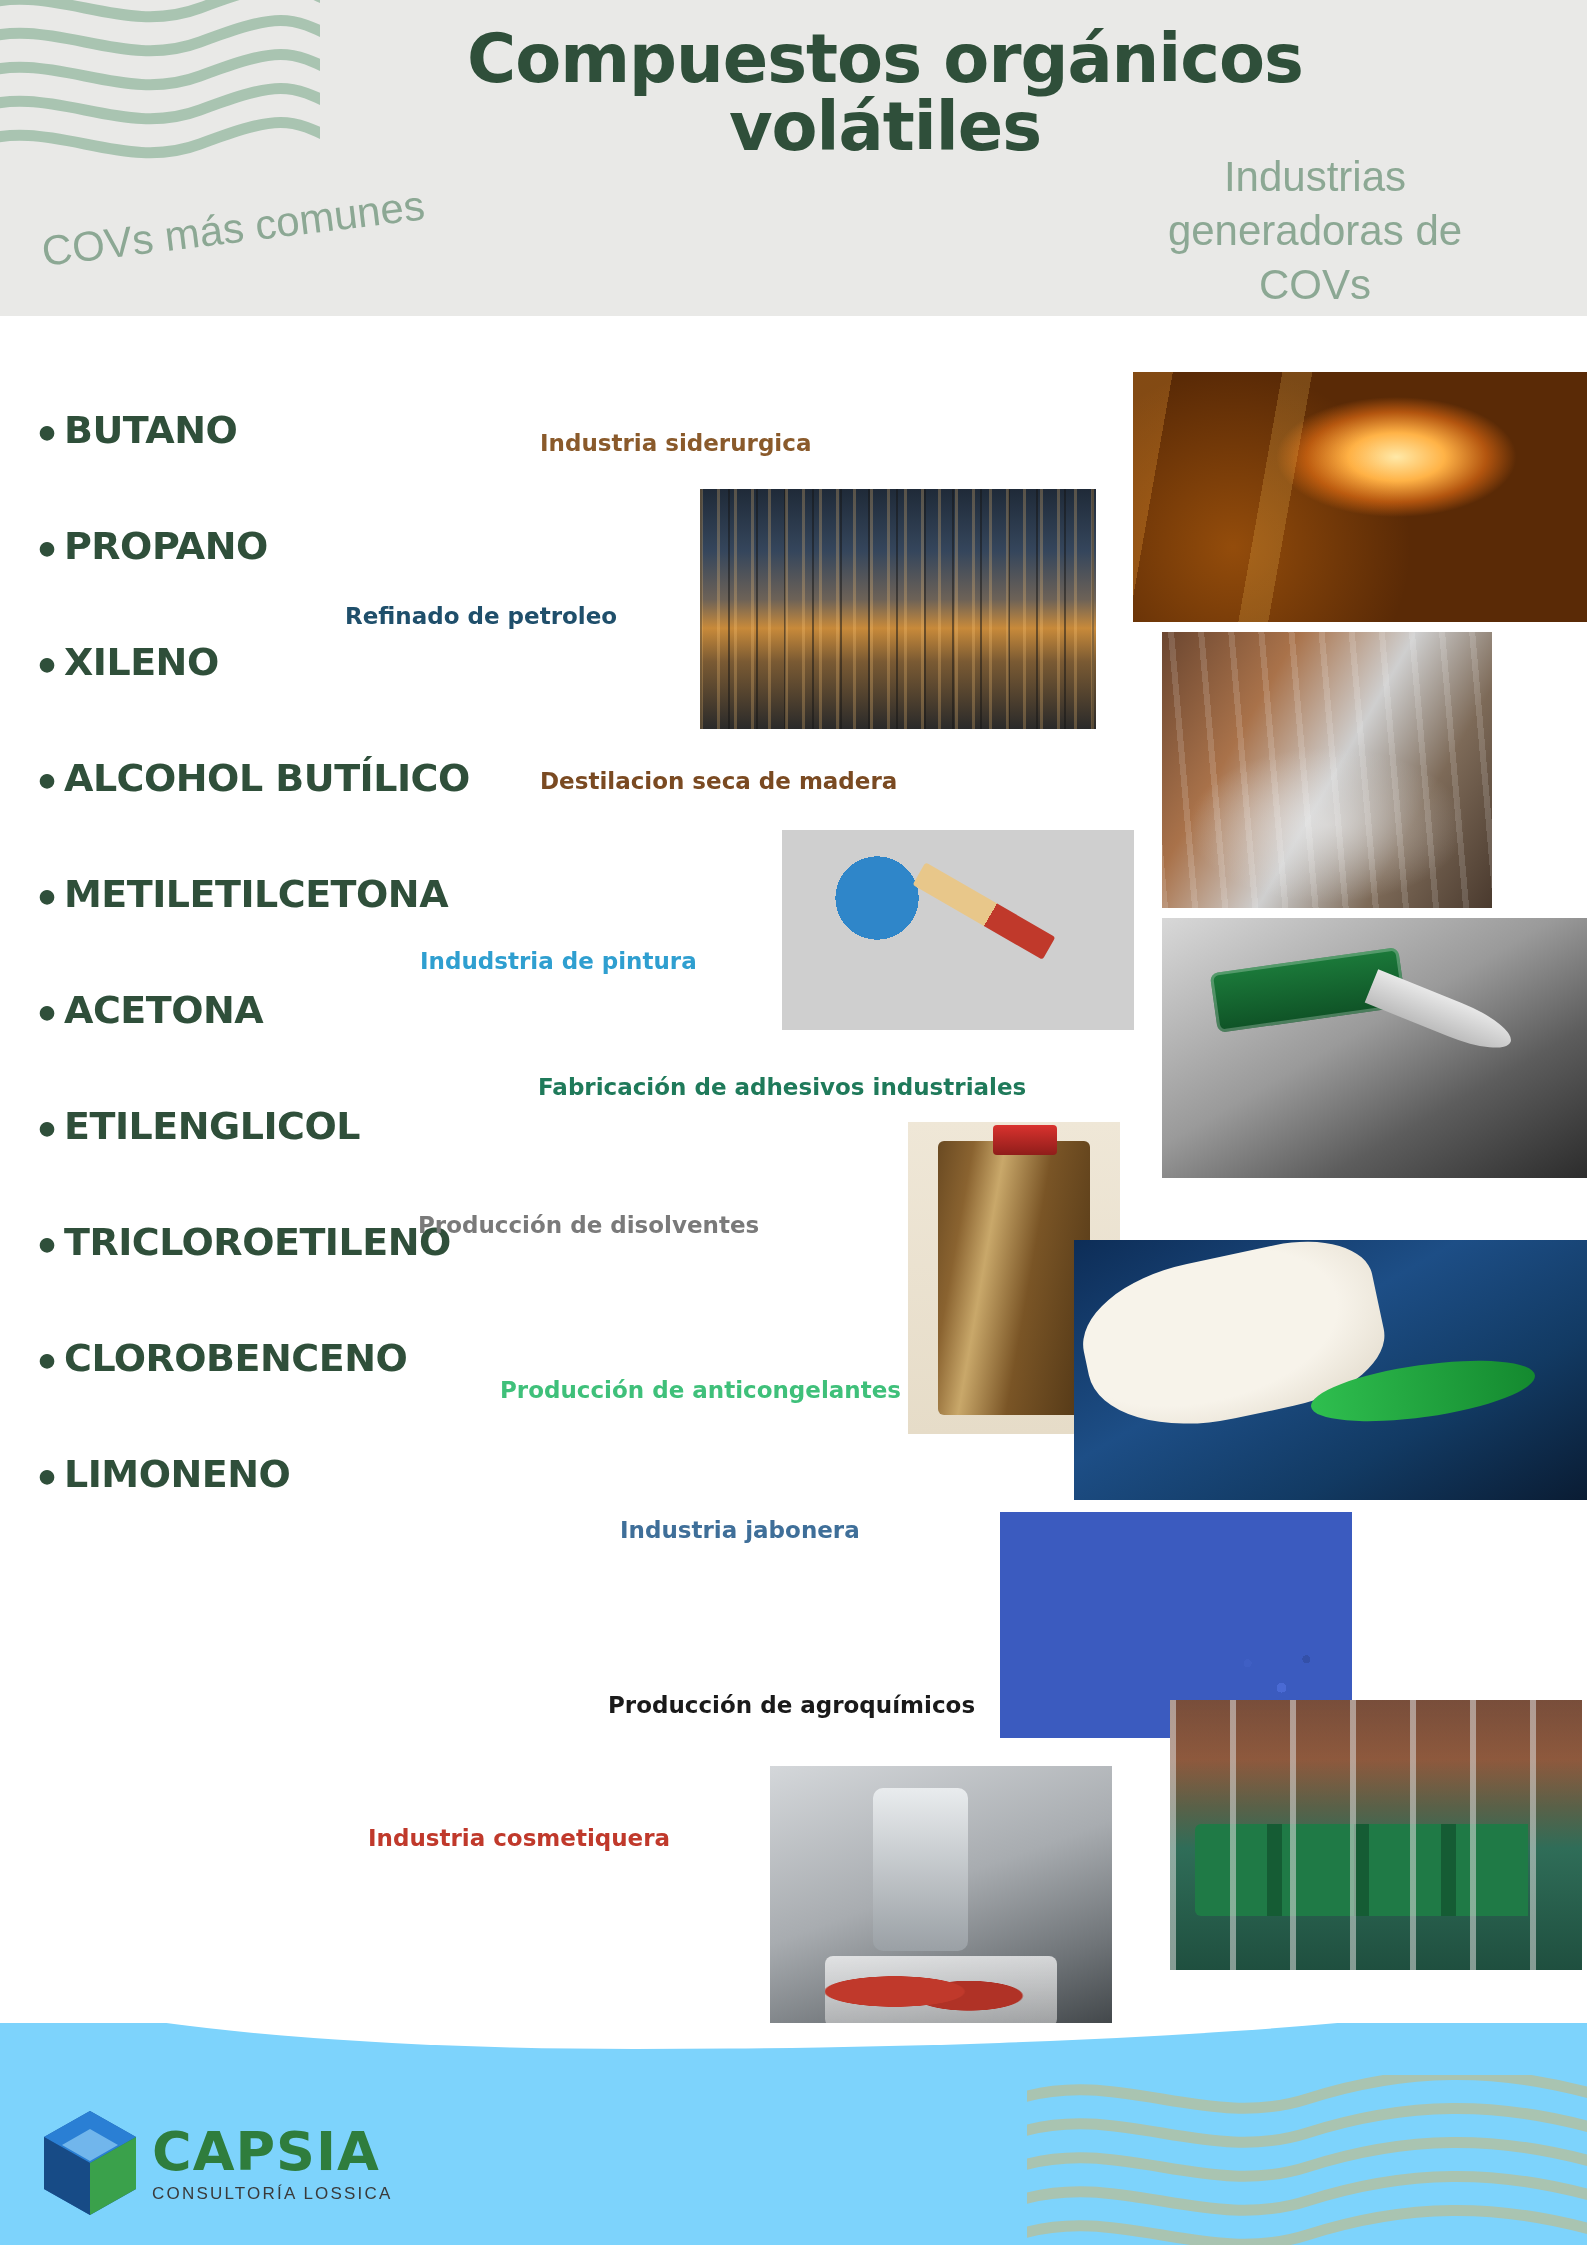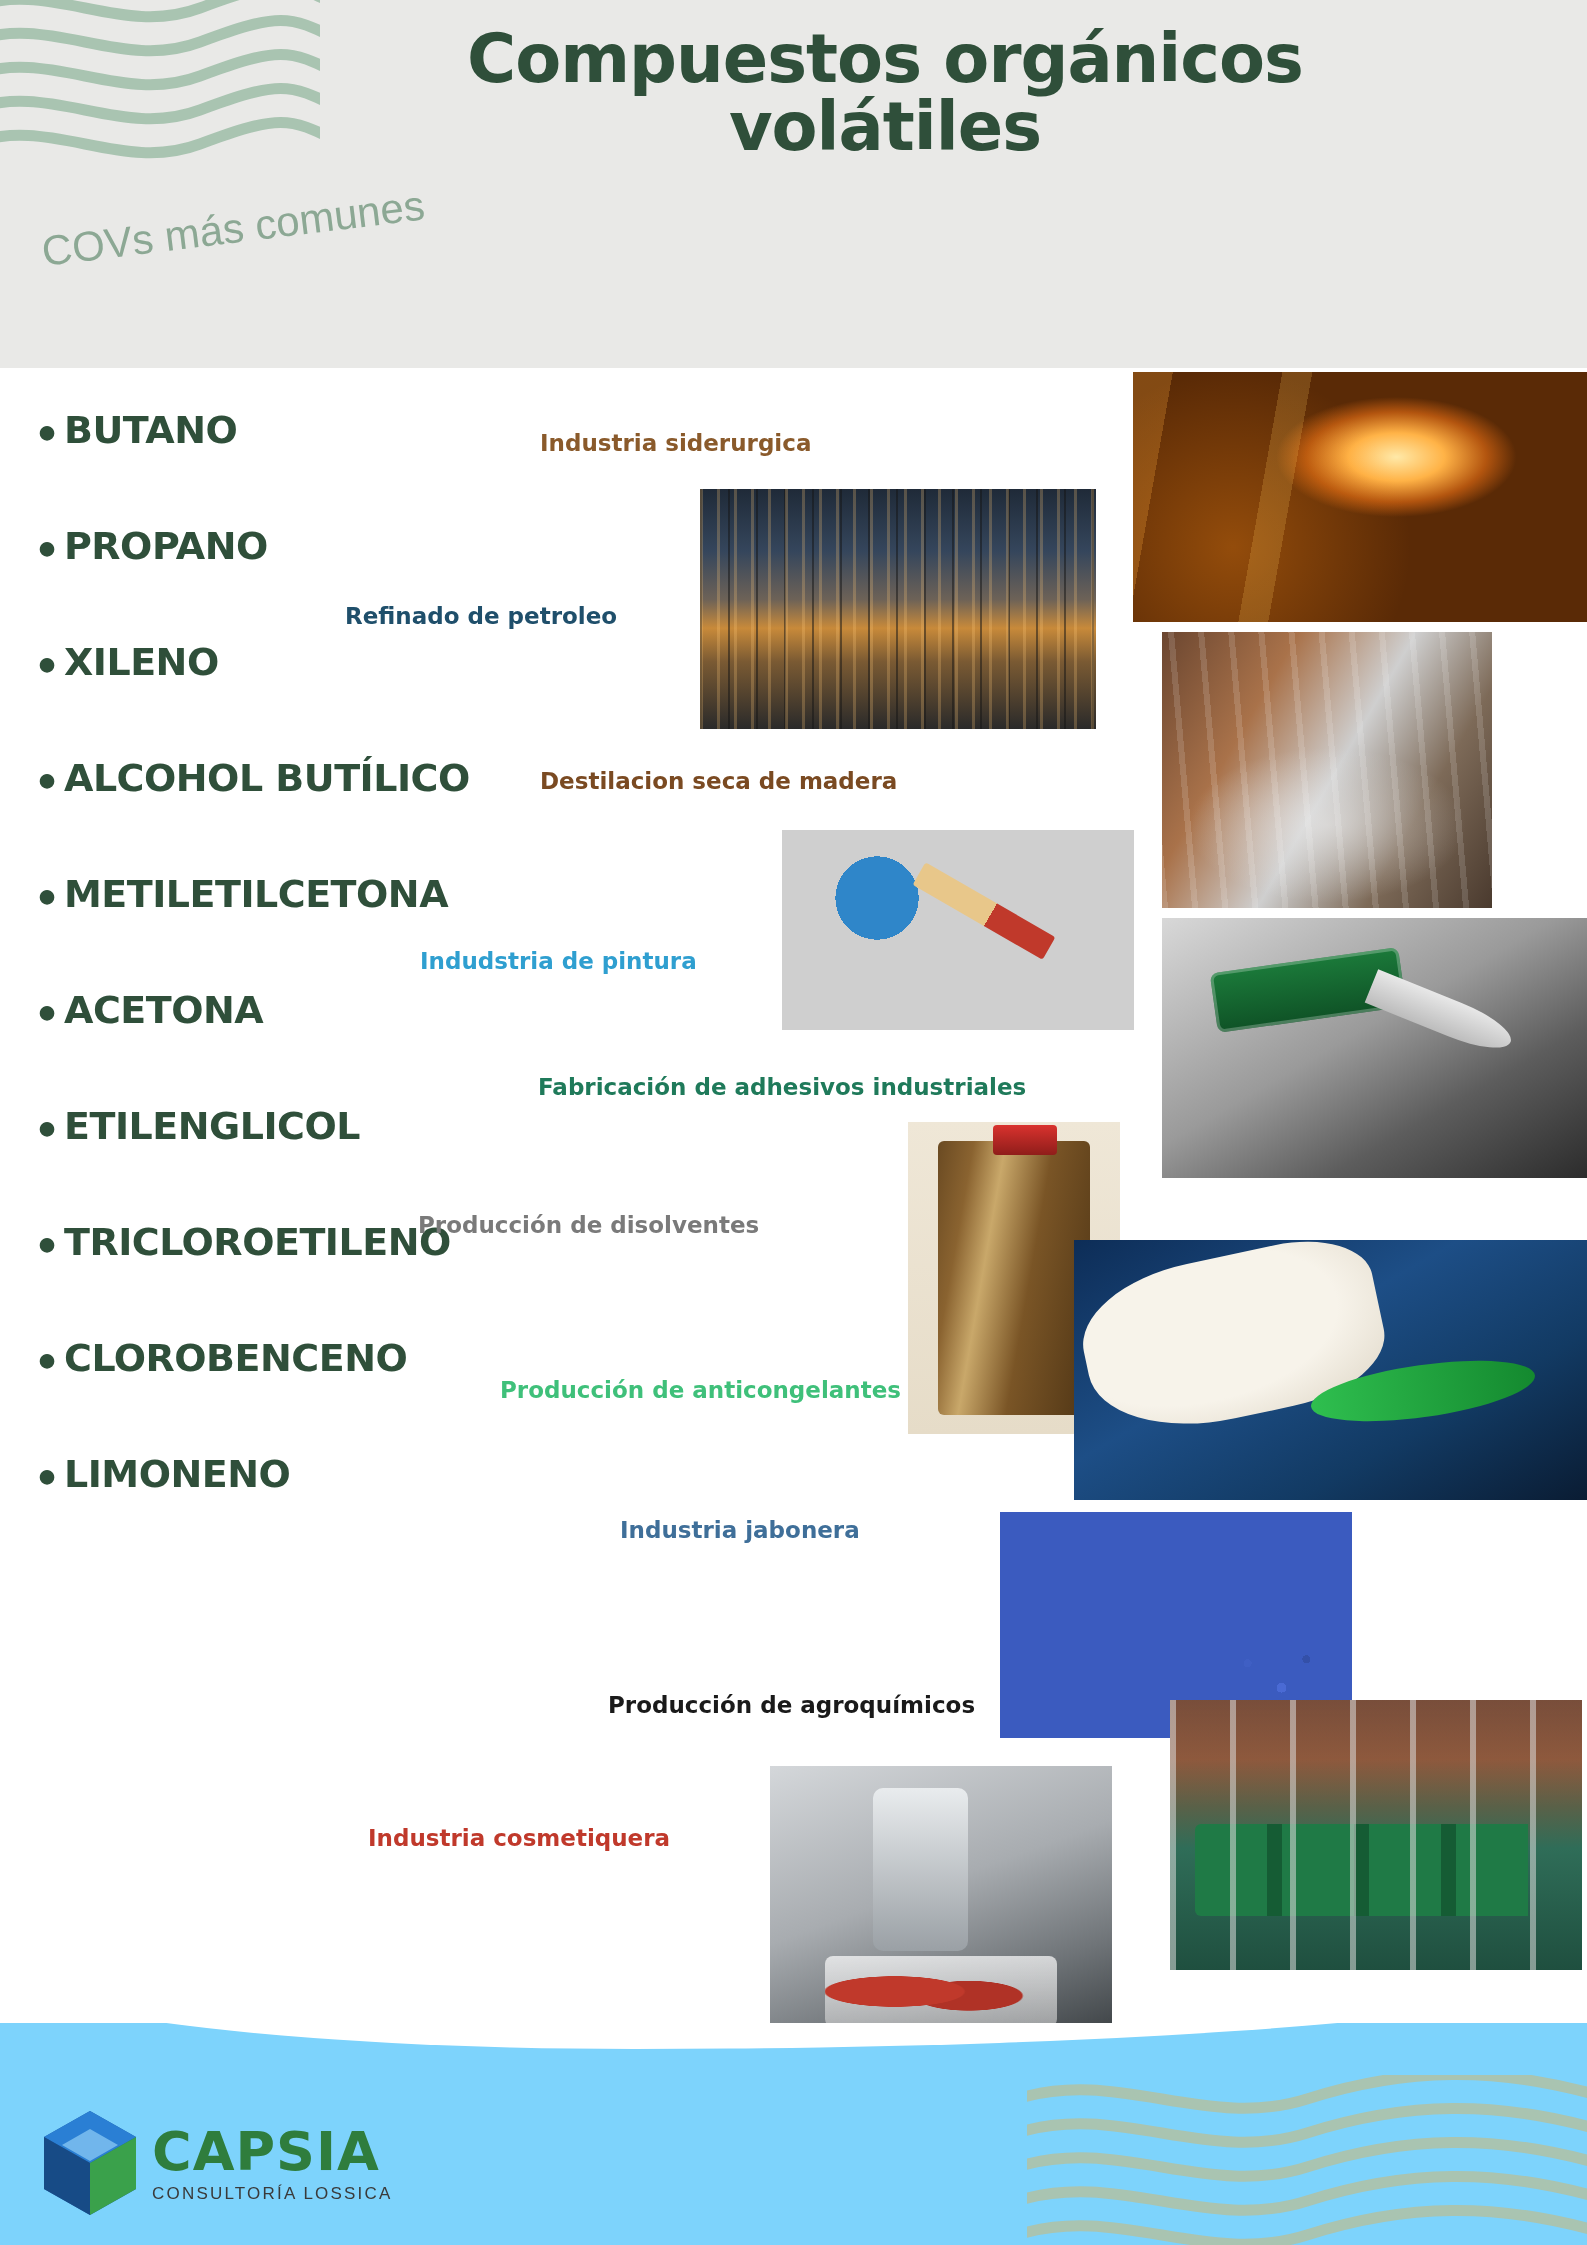--- a/index.html
+++ b/index.html
@@ -10,21 +10,21 @@
     font-family: "Liberation Sans", sans-serif;
     background: #ffffff;
     position: relative;
     overflow: hidden;
   }
 
   
   .header-band {
     position: absolute;
     left: 0; top: 0;
-    width: 1587px; height: 368px;
+    width: 1587px; height: 316px;
     background: #e9e9e7;
     overflow: hidden;
   }
   .header-band svg.wave-dec {
     position: absolute;
     left: -10px; top: -10px;
   }
   .title {
     position: absolute;
     left: 330px; top: 25px;
@@ -327,20 +327,21 @@
       <path d="M-20 18 C 60 -12, 130 48, 210 18 S 300 -8, 345 14"></path>
       <path d="M-20 52 C 60 22, 130 82, 210 52 S 300 26, 345 48"></path>
       <path d="M-20 86 C 60 56, 130 116, 210 86 S 300 60, 345 82"></path>
       <path d="M-20 120 C 60 90, 130 150, 210 120 S 300 94, 345 116"></path>
       <path d="M-20 154 C 60 124, 130 184, 210 154 S 300 128, 345 150"></path>
     </g>
   </svg>
 
   <div class="title">Compuestos orgánicos volátiles</div>
   <div class="subtitle-left">COVs más comunes</div>
+  <div class="subtitle-right">Industrias generadoras de COVs</div>
 </div>
 
 <div class="compounds">
   <div class="compound-row">
     <span class="bullet">●</span>
     <span class="compound-name">BUTANO</span>
   </div>
   <div class="compound-row">
     <span class="bullet">●</span>
     <span class="compound-name">PROPANO</span>

